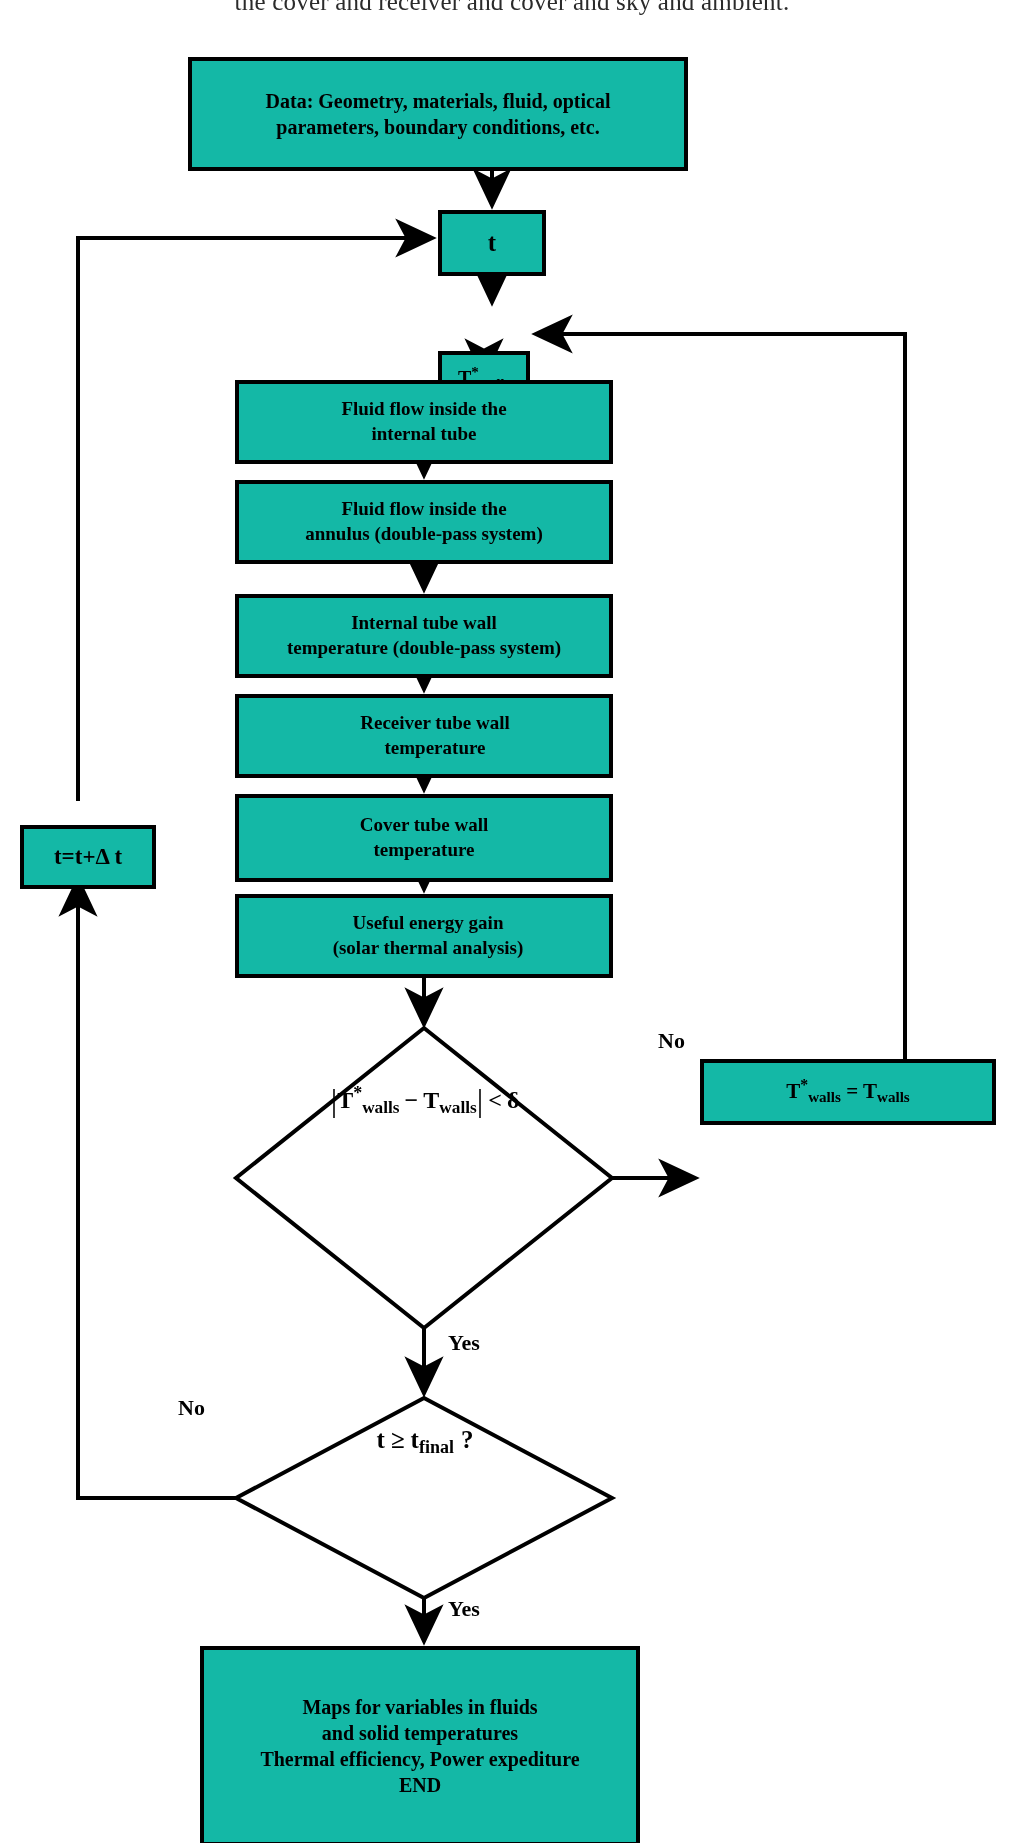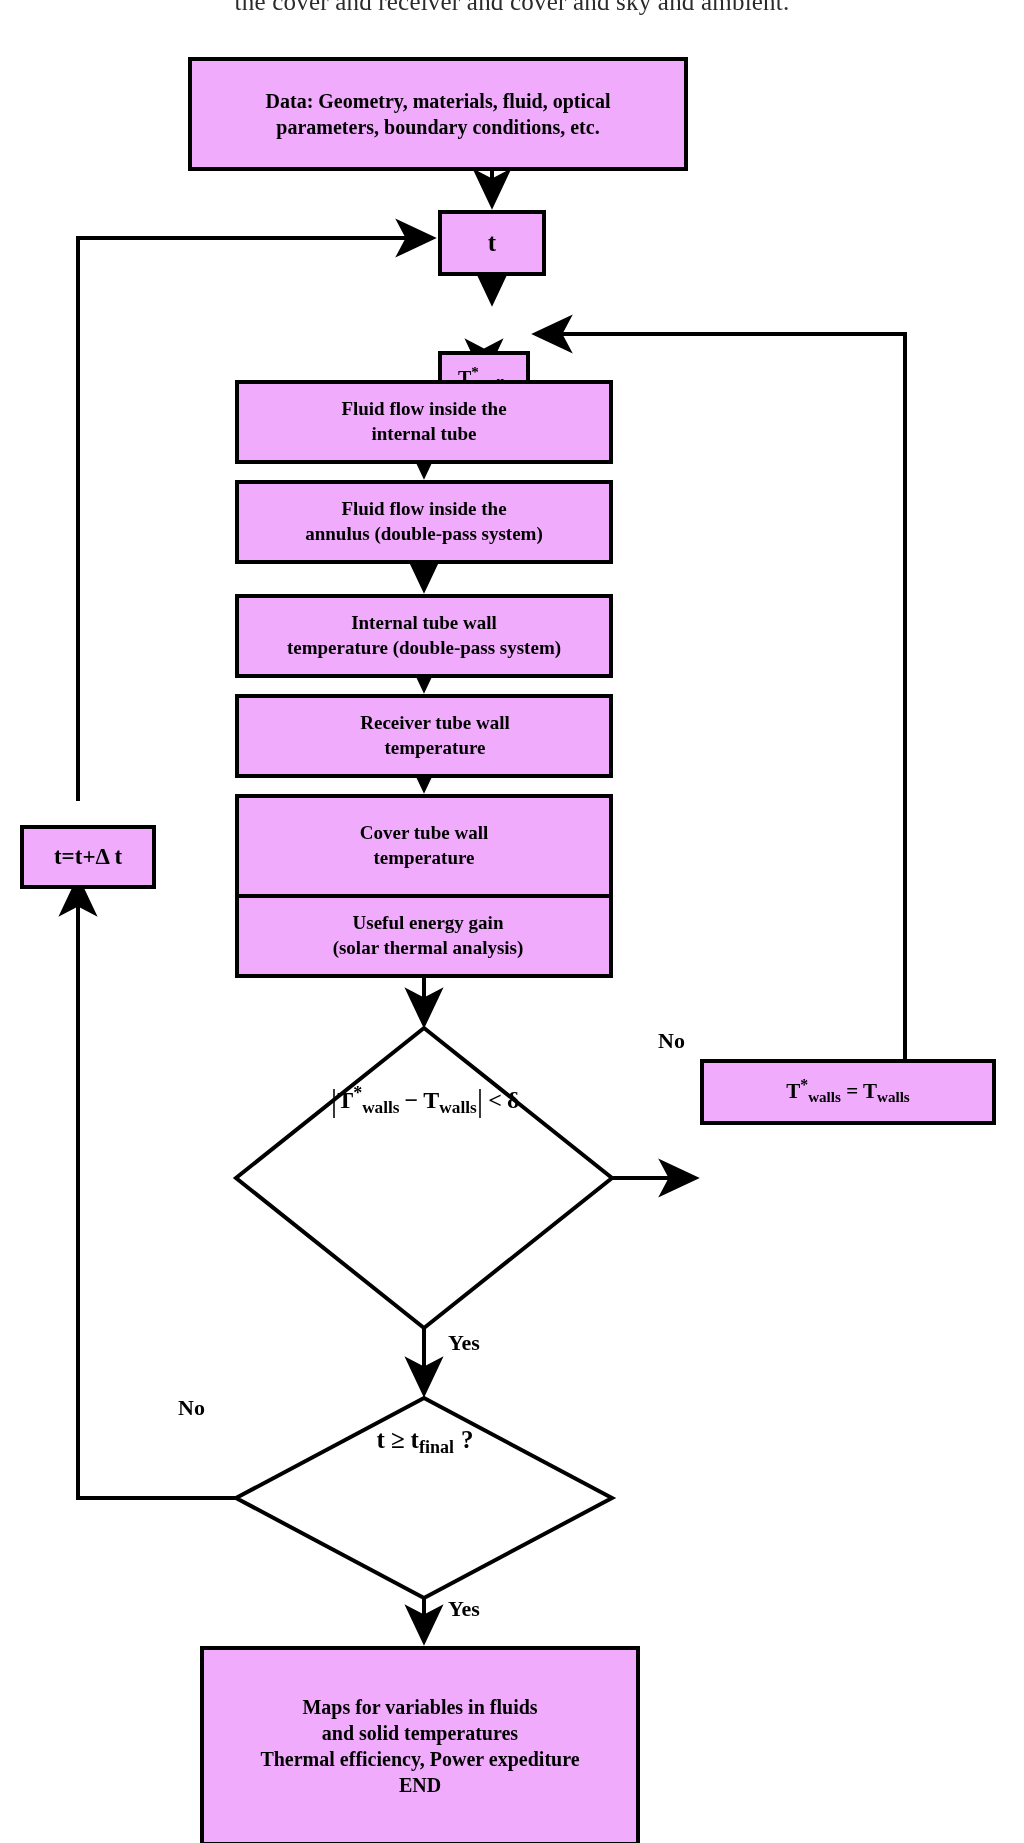--- a/index.html
+++ b/index.html
@@ -29,41 +29,41 @@
     font-family:"Liberation Serif", serif;
     font-size:25px;
     color:#2b2b2b;
     letter-spacing:0.2px;
     white-space:nowrap;
   }
   
   .node{
     position:absolute;
     box-sizing:border-box;
-    background:#f0abfc;
+    background:#14b8a6;
     border:4px solid #000000;
     display:flex;
     align-items:center;
     justify-content:center;
     text-align:center;
     font-weight:bold;
     font-family:"Liberation Serif", serif;
     line-height:1.30;
     color:#000000;
   }
   .node .txt{ display:block; width:100%; padding:0 6px;}
 
   .box-data      { left:188px; top:57px;  width:500px; height:114px; font-size:20px; }
   .box-t         { left:438px; top:210px; width:108px; height:66px;  font-size:25px; }
   .box-twalls    { left:438px; top:307px; width:92px;  height:54px;  font-size:20px;margin-top:44px; }
   .box-p1        { left:235px; top:380px; width:378px; height:84px;  font-size:19px; }
   .box-p2        { left:235px; top:480px; width:378px; height:84px;  font-size:19px; }
   .box-p3        { left:235px; top:594px; width:378px; height:84px;  font-size:19px; }
   .box-p4        { left:235px; top:694px; width:378px; height:84px;  font-size:19px;padding-left:22px; }
-  .box-p5        { left:235px; top:794px; width:378px; height:104px;  font-size:19px; }
+  .box-p5        { left:235px; top:794px; width:378px; height:88px;  font-size:19px; }
   .box-p6        { left:235px; top:894px; width:378px; height:84px;  font-size:19px;padding-left:8px; }
   .box-dt        { left:20px;  top:801px; width:136px; height:64px;  font-size:23px;margin-top:24px; }
   .box-assign    { left:700px; top:1059px;width:296px; height:66px;  font-size:21px; }
   .box-end       { left:200px; top:1646px;width:440px; height:200px; font-size:20px; }
 
   
   .dlabel{
     position:absolute;
     display:flex;
     align-items:center;

